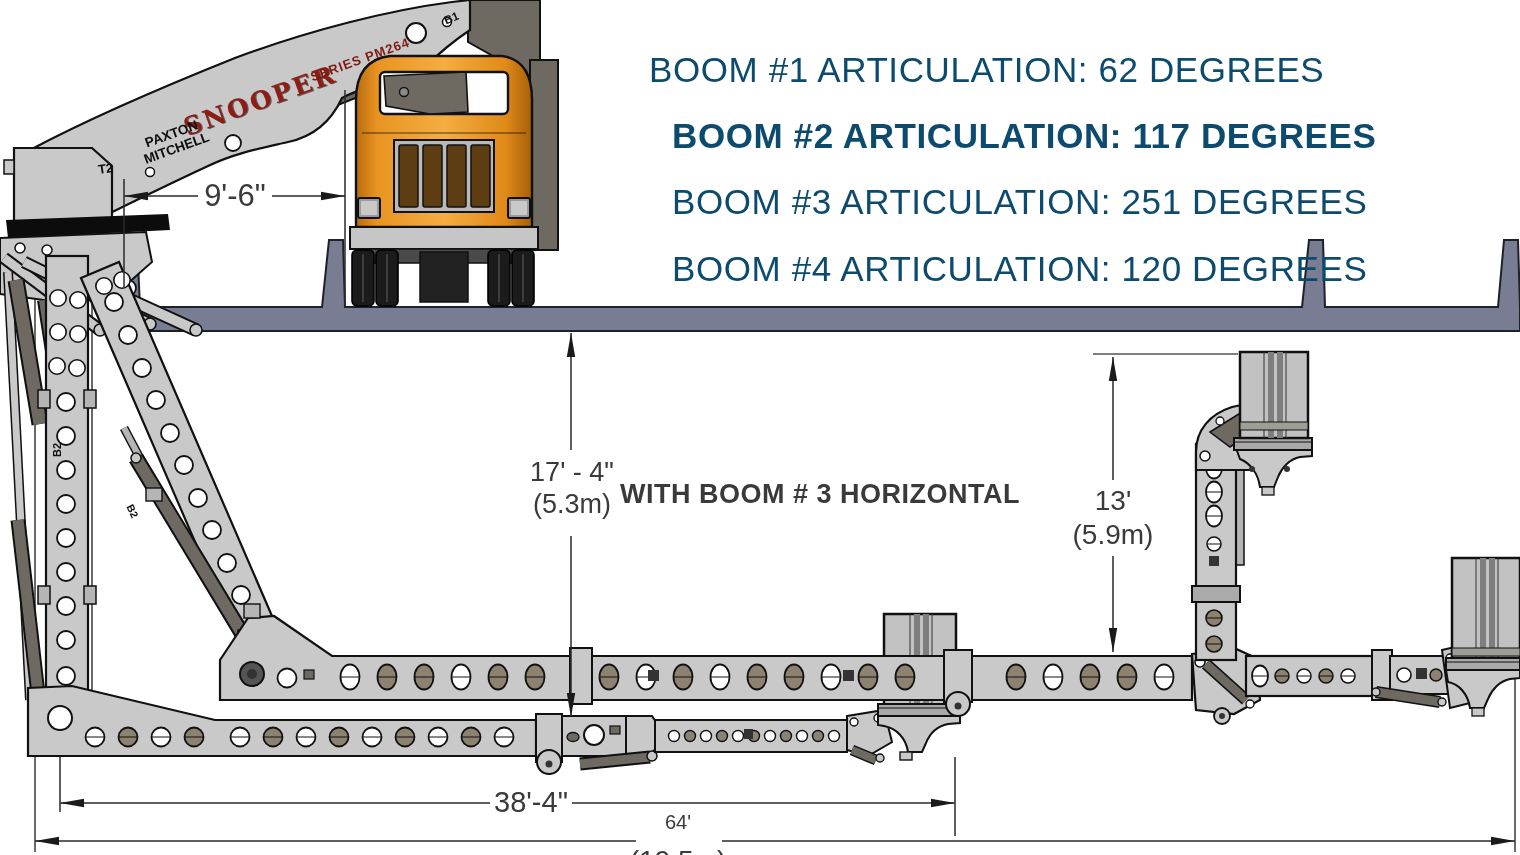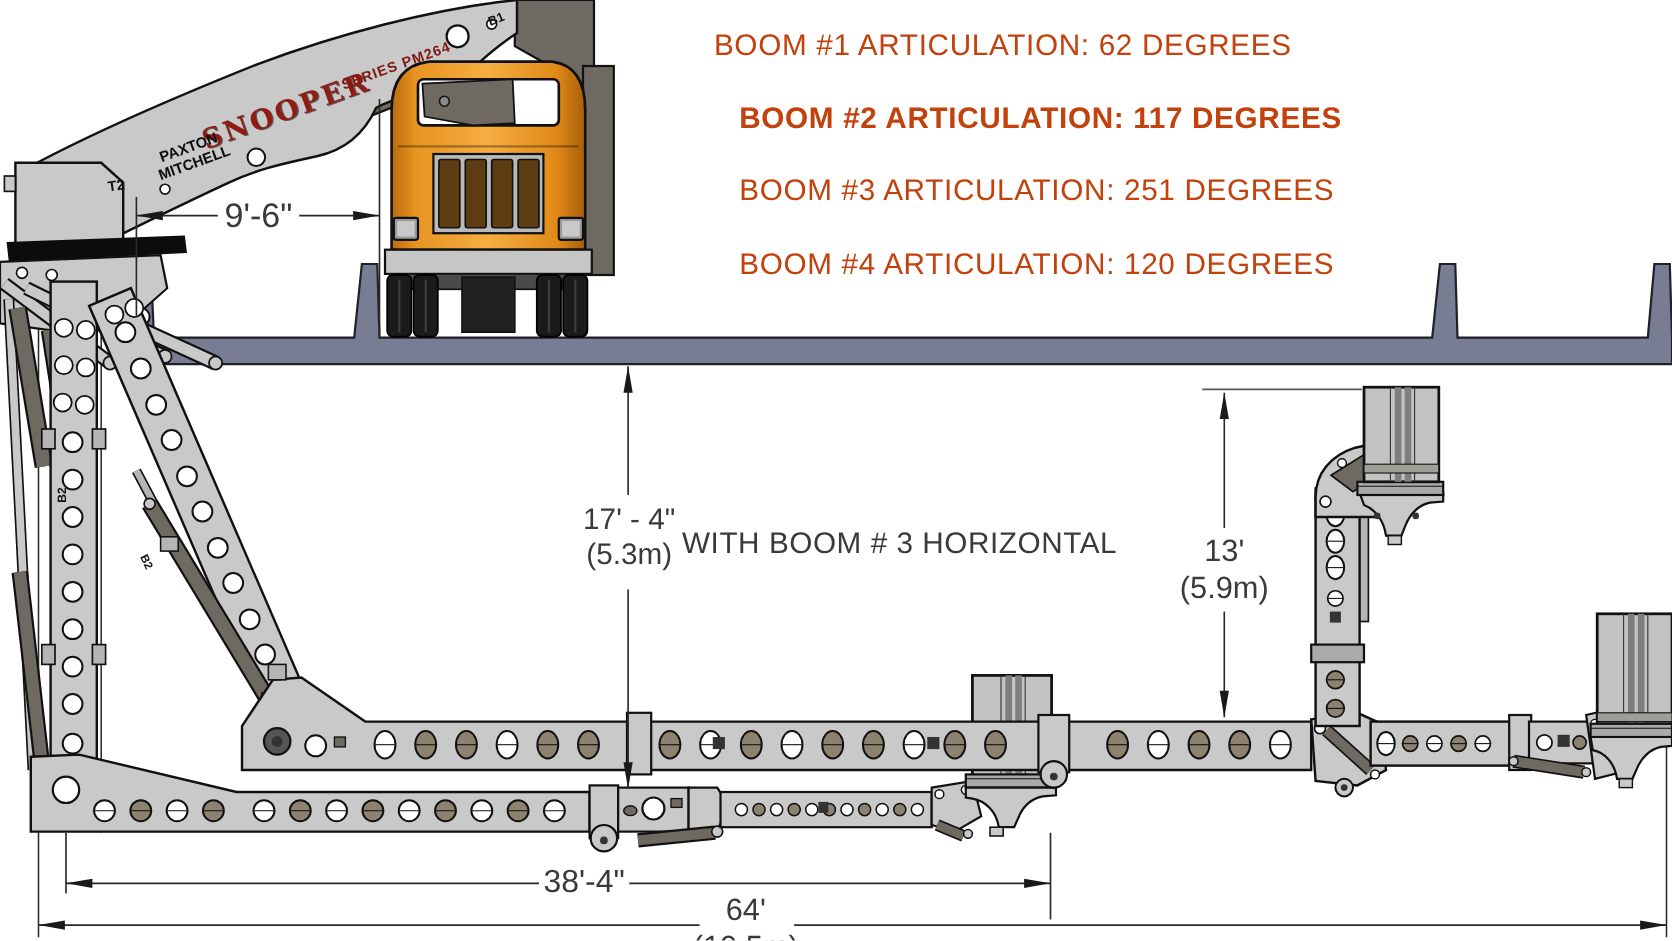--- a/index.html
+++ b/index.html
@@ -4,21 +4,21 @@
 <style>
   html,body{margin:0;padding:0;}
   body{
     width:1520px;height:855px;position:relative;overflow:hidden;
     background:#ffffff;
     font-family:"Liberation Sans", sans-serif;
     color:#2e2e2e;
   }
   #scene{position:absolute;left:0;top:0;width:1520px;height:855px;}
   .txt{position:absolute;white-space:nowrap;color:#2e2e2e;}
-  .note{font-size:27px;letter-spacing:0.6px;color:#c2410c;}
+  .note{font-size:35px;letter-spacing:0.6px;color:#0c4a6e;margin-top:24px;}
   .dim{color:#3a3a3a;}
   .ctr{text-align:center;white-space:normal;}
   .decal{font-weight:bold;transform-origin:center center;}
 </style>
 </head>
 <body>
 
 <svg id="scene" viewBox="0 0 1520 855" aria-hidden="true">
   <defs>
     <linearGradient id="orange" x1="0" y1="0" x2="1" y2="0">
@@ -421,29 +421,29 @@
 <div class="txt note" style="left:672px;top:92px;font-weight:bold;">BOOM #2 ARTICULATION: 117 DEGREES</div>
 <div class="txt note" style="left:672px;top:158px;">BOOM #3 ARTICULATION: 251 DEGREES</div>
 <div class="txt note" style="left:672px;top:225px;">BOOM #4 ARTICULATION: 120 DEGREES</div>
 
 <div class="txt dim ctr" style="left:165px;top:178px;width:140px;font-size:31px;">9'-6"</div>
 
 <div class="txt dim ctr" style="left:510px;top:456px;width:124px;font-size:27px;line-height:32px;">
   <div>17' - 4"</div>
   <div>(5.3m)</div>
 </div>
-<div class="txt dim" style="left:620px;top:479px;font-size:27px;letter-spacing:0.5px;">WITH BOOM # 3 HORIZONTAL</div>
+<div class="txt dim" style="left:620px;top:479px;font-size:27px;letter-spacing:0.5px;font-weight:bold;">WITH BOOM # 3 HORIZONTAL</div>
 
 <div class="txt dim ctr" style="left:1053px;top:484px;width:120px;font-size:28px;line-height:34px;">
   <div>13'</div>
   <div>(5.9m)</div>
 </div>
 
 <div class="txt dim ctr" style="left:465px;top:786px;width:132px;font-size:29px;">38'-4"</div>
-<div class="txt dim ctr" style="left:628px;top:811px;width:100px;font-size:28px;">64'</div>
+<div class="txt dim ctr" style="left:628px;top:811px;width:100px;font-size:20px;">64'</div>
 <div class="txt dim ctr" style="left:618px;top:845px;width:120px;font-size:28px;">(19.5m)</div>
 
 <div class="txt decal" style="left:178px;top:86px;width:164px;text-align:center;transform:rotate(-20deg);font-family:'DejaVu Serif',serif;font-size:25px;color:#8f1d15;letter-spacing:2.5px;text-shadow:1px 1px 0 #00000088;">SNOOPER</div>
 <div class="txt decal ctr" style="left:118px;top:126px;width:112px;transform:rotate(-20deg);font-size:13.5px;line-height:15px;color:#0d0d0d;">
   <div>PAXTON</div>
   <div>MITCHELL</div>
 </div>
 <div class="txt decal" style="left:290px;top:52px;width:140px;text-align:center;transform:rotate(-20deg);font-size:13px;color:#7e1a12;letter-spacing:1px;">SERIES PM264</div>
 <div class="txt decal" style="left:98px;top:161px;font-size:13px;color:#101010;transform:rotate(-8deg);">T2</div>
 <div class="txt decal" style="left:444px;top:12px;font-size:11.5px;color:#101010;transform:rotate(-22deg);">B1</div>

